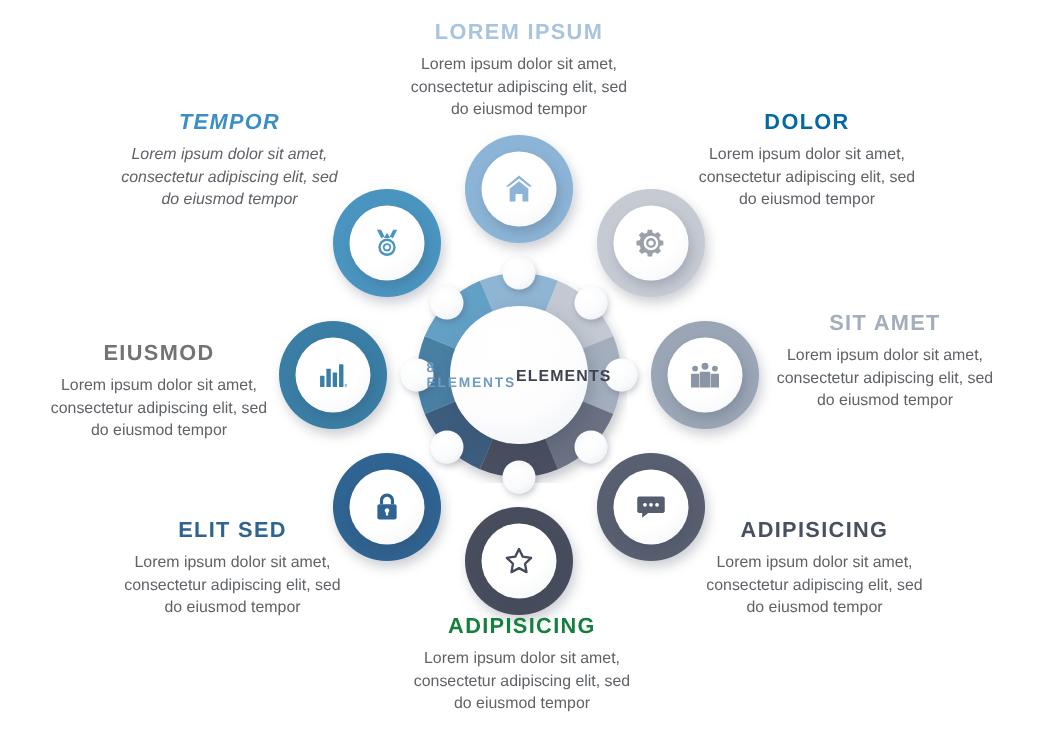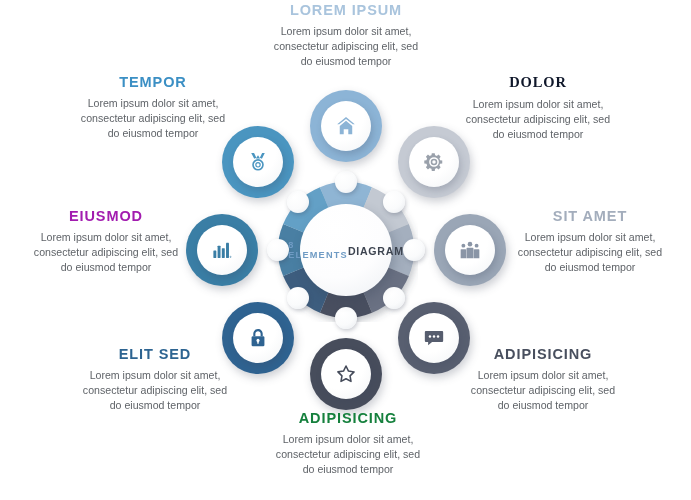--- a/index.html
+++ b/index.html
@@ -94,21 +94,21 @@
         <div class="knob" style="left: 109.083px; top: 109.083px; width: 22px; height: 22px;"></div>
         <div class="knob" style="left: 61px; top: 129px; width: 22px; height: 22px;"></div>
         <div class="knob" style="left: 12.9167px; top: 109.083px; width: 22px; height: 22px;"></div>
         <div class="knob" style="left: -7px; top: 61px; width: 22px; height: 22px;"></div>
         <div class="knob" style="left: 12.9167px; top: 12.9167px; width: 22px; height: 22px;"></div>
       </div>
   </div>
 
   <div id="hubcenter" style="left:300px; top:204px; width:92px; height:92px;">
     <div class="l1">8 ELEMENTS</div>
-    <div class="l3">DIAGRAM</div>
+    <div class="l3">ELEMENTS</div>
   </div>
 
   <div id="nodes">
       <div class="node" style="left: 310px; top: 90px; width: 72px; height: 72px;">
         <div class="ring" style="background: rgb(140, 180, 214); box-shadow: rgba(60, 70, 90, 0.26) 2px 4px 8px;"></div>
         <div class="inner" style="left: 11px; top: 11px; width: 50px; height: 50px;">
           <span>
             <svg width="22" height="22" viewBox="0 0 24 24" fill="#8cb4d6">
         <path d="M12 2.2 2.4 10.2h2.2l.3-.25L12 4.3l7.1 5.65.3.25h2.2z"></path>
         <path d="M12 6.4 5.2 11.9V21h4.3v-5.4h5V21h4.3v-9.1z"></path>
@@ -203,30 +203,30 @@
         <circle cx="12" cy="15.1" r="4.55" fill="#ffffff"></circle>
         <circle cx="12" cy="15.1" r="3.0" fill="#4a95c0"></circle>
         <circle cx="12" cy="15.1" r="1.7" fill="#ffffff"></circle>
             </svg>
           </span>
         </div>
       </div>
     </div>
 
   <div id="texts">
-      <div class="txtblock" style="left: 253px; top: 2px; width: 186px;">
+      <div class="txtblock" style="left: 253px; top: 14px; width: 186px;">
         <div class="txt-title" style="color: rgb(169, 196, 221);">LOREM IPSUM</div>
         <div class="txt-body">
           <div>Lorem ipsum dolor sit amet,</div>
           <div>consectetur adipiscing elit, sed</div>
           <div>do eiusmod tempor</div>
         </div>
       </div>
       <div class="txtblock" style="left: 445px; top: 74px; width: 186px;">
-        <div class="txt-title" style="color: #0f172a; font-family: Liberation Serif, serif;">DOLOR</div>
+        <div class="txt-title" style="color: #0369a1;">DOLOR</div>
         <div class="txt-body">
           <div>Lorem ipsum dolor sit amet,</div>
           <div>consectetur adipiscing elit, sed</div>
           <div>do eiusmod tempor</div>
         </div>
       </div>
       <div class="txtblock" style="left: 500px; top: 208px; width: 180px;">
         <div class="txt-title" style="color: rgb(163, 173, 188);">SIT AMET</div>
         <div class="txt-body">
           <div>Lorem ipsum dolor sit amet,</div>
@@ -252,28 +252,28 @@
       </div>
       <div class="txtblock" style="left: 62px; top: 346px; width: 186px;">
         <div class="txt-title" style="color: rgb(45, 100, 145);">ELIT SED</div>
         <div class="txt-body">
           <div>Lorem ipsum dolor sit amet,</div>
           <div>consectetur adipiscing elit, sed</div>
           <div>do eiusmod tempor</div>
         </div>
       </div>
       <div class="txtblock" style="left: 16px; top: 208px; width: 180px;">
-        <div class="txt-title" style="color: #a21caf;">EIUSMOD</div>
-        <div class="txt-body">
-          <div>Lorem ipsum dolor sit amet,</div>
-          <div>consectetur adipiscing elit, sed</div>
-          <div>do eiusmod tempor</div>
-        </div>
-      </div>
-      <div class="txtblock" style="left: 60px; top: 74px; width: 186px;">
+        <div class="txt-title" style="color: #737373; margin-top: 20px;">EIUSMOD</div>
+        <div class="txt-body">
+          <div>Lorem ipsum dolor sit amet,</div>
+          <div>consectetur adipiscing elit, sed</div>
+          <div>do eiusmod tempor</div>
+        </div>
+      </div>
+      <div class="txtblock" style="left: 60px; top: 74px; width: 186px; font-style: italic;">
         <div class="txt-title" style="color: rgb(59, 143, 196);">TEMPOR</div>
         <div class="txt-body">
           <div>Lorem ipsum dolor sit amet,</div>
           <div>consectetur adipiscing elit, sed</div>
           <div>do eiusmod tempor</div>
         </div>
       </div>
     </div>
 
 </div>

